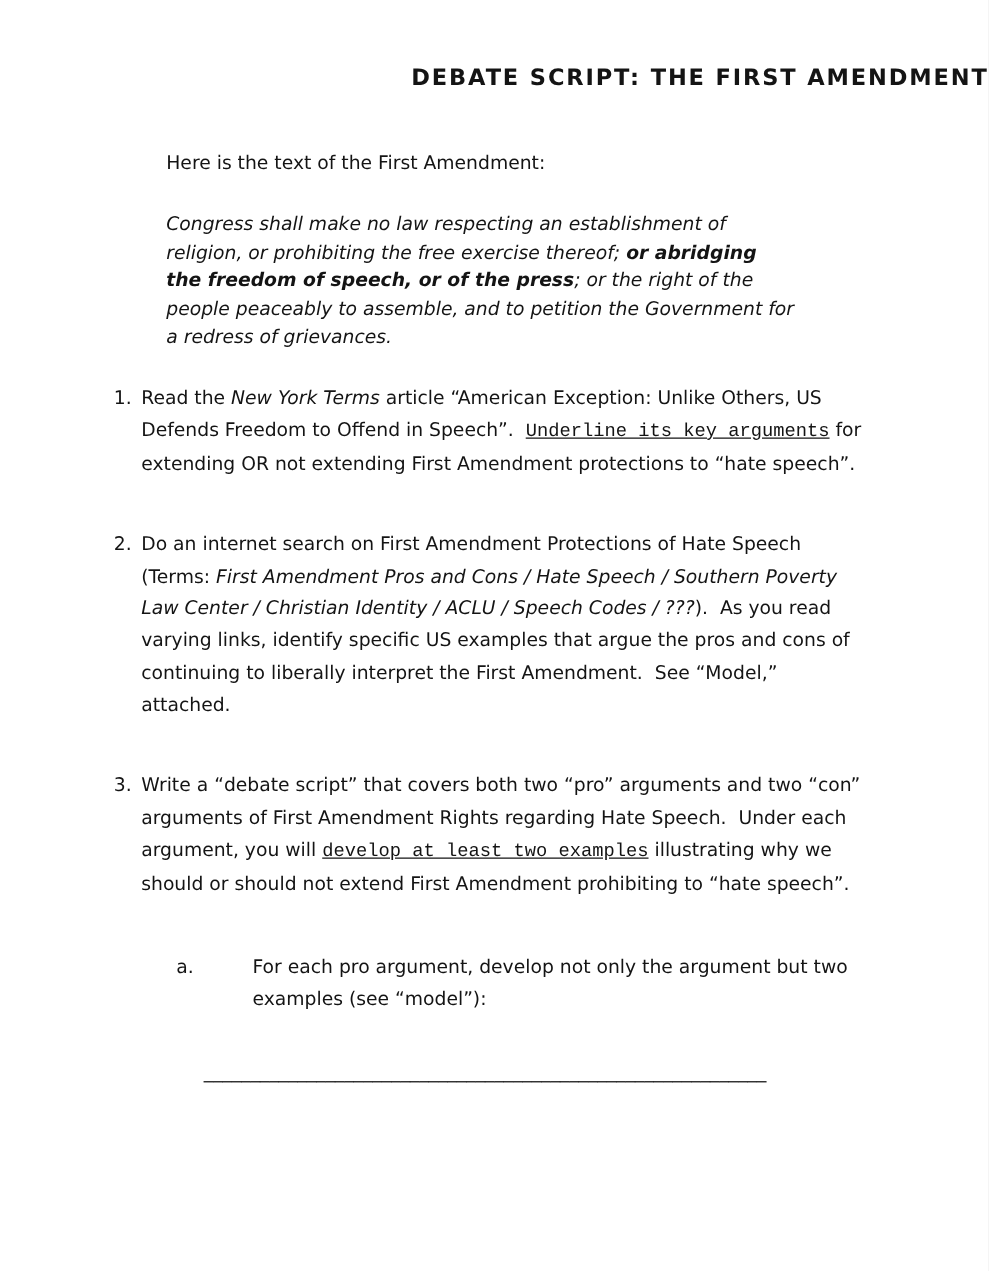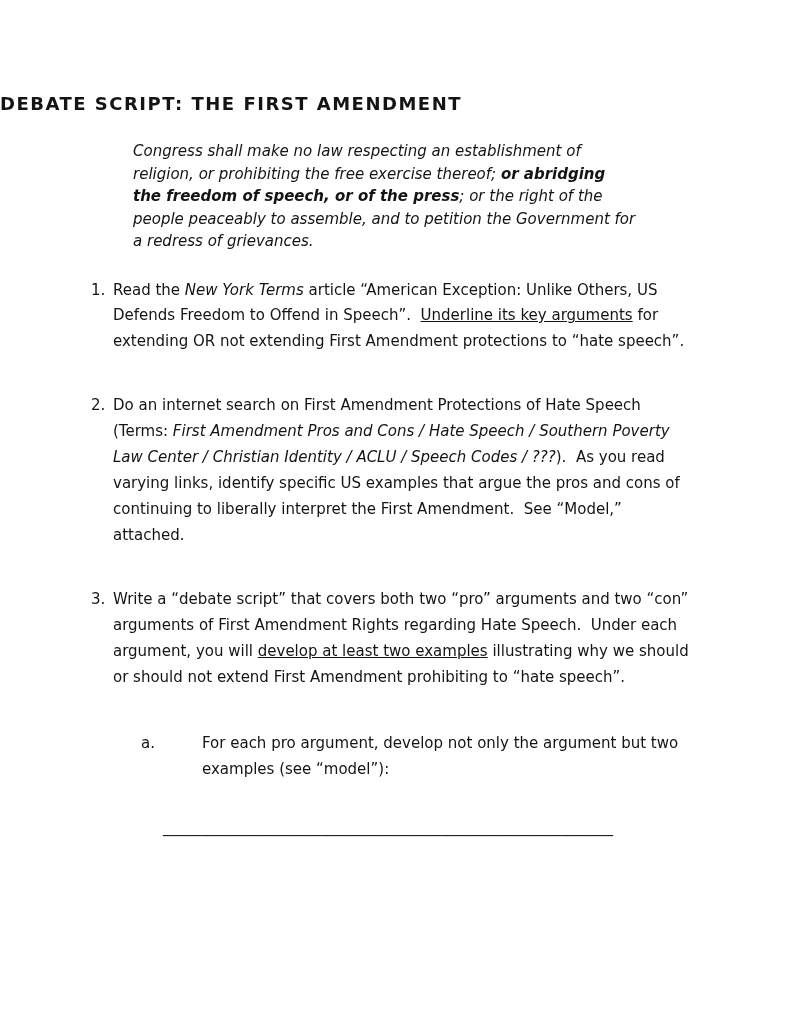--- a/index.html
+++ b/index.html
@@ -8,22 +8,22 @@
     width: 791px;
     height: 1024px;
     margin: 0 auto;
     background: #ffffff;
     font-family: "DejaVu Sans", sans-serif;
     color: #141414;
     overflow: hidden;
     box-sizing: border-box;
   }
   .doc-title {
-    padding-top: 93px;
-    text-align: left;
+    padding-top: 52px;
+    text-align: right;
     font-size: 18px;
     font-weight: bold;
     letter-spacing: 1.5px;
     white-space: pre-wrap;
   }
   .intro {
     margin: 46px 90px 0 133px;
     font-size: 15px;
     line-height: 1.55;
     white-space: pre-wrap;
@@ -57,21 +57,21 @@
   .sub-item {
     display: flex;
     margin-left: 141px;
     font-size: 15px;
     line-height: 1.73;
     margin-top: 40px;
   }
   .sub-item .num { flex: 0 0 22px; white-space: pre; }
   .sub-item .item-text { width: 540px; white-space: pre-wrap; margin-left: 39px; }
   .italic { font-style: italic; }
-  .underline { text-decoration: underline; }
+  .underline { text-decoration: underline; font-family: Liberation Mono, monospace; }
   .pro-line {
     margin: 38px 0 0 163px;
     font-size: 15px;
     line-height: 1.73;
     white-space: pre-wrap;
   }
   .blank-line {
     margin: 32px 0 0 163px;
     font-size: 15px;
     line-height: 1.73;
@@ -79,20 +79,21 @@
     letter-spacing: 0;
   }
 </style>
 </head>
 <body>
 
 <div class="page">
 
   <div class="doc-title">DEBATE SCRIPT: THE FIRST AMENDMENT</div>
 
+  <div class="intro">Here is the text of the First Amendment:</div>
 
   <div class="quote"><span>Congress shall make no law respecting an establishment of religion, or prohibiting the free exercise thereof; </span><span class="bold">or abridging the freedom of speech, or of the press</span><span>; or the right of the people peaceably to assemble, and to petition the Government for a redress of grievances.</span></div>
 
   <div class="list-item item-1">
     <span class="num">1.</span>
     <span class="item-text"><span>Read the </span><span class="italic">New York Terms</span><span> article “American Exception: Unlike Others, US Defends Freedom to Offend in Speech”.  </span><span class="underline">Underline its key arguments</span><span> for extending OR not extending First Amendment protections to “hate speech”.</span></span>
   </div>
 
   <div class="list-item item-2">
     <span class="num">2.</span>

